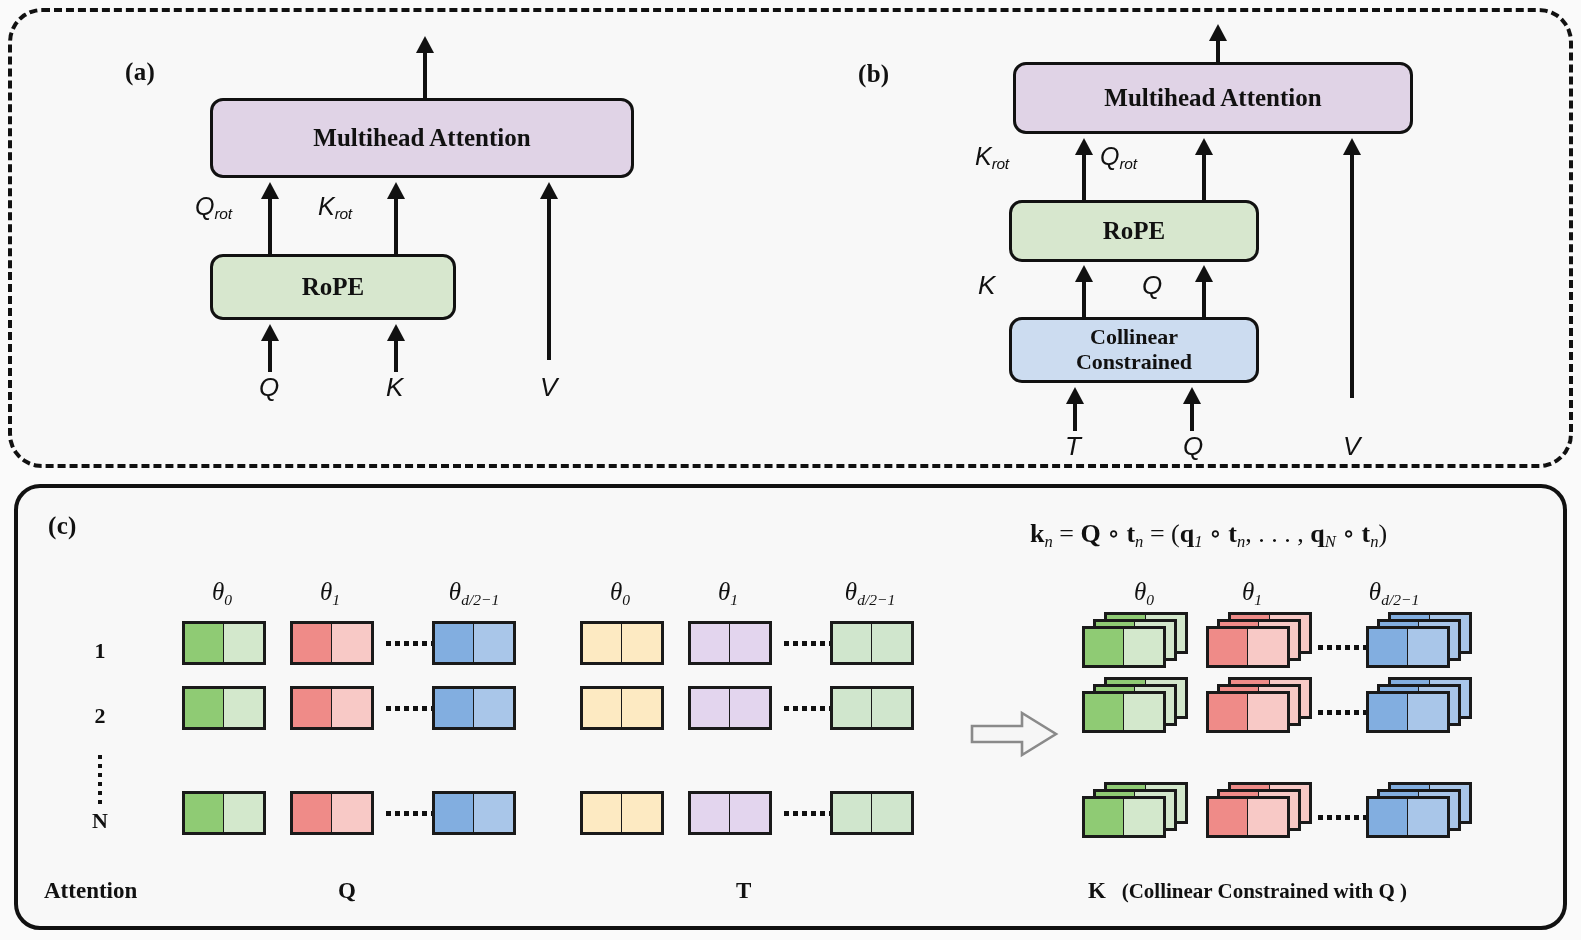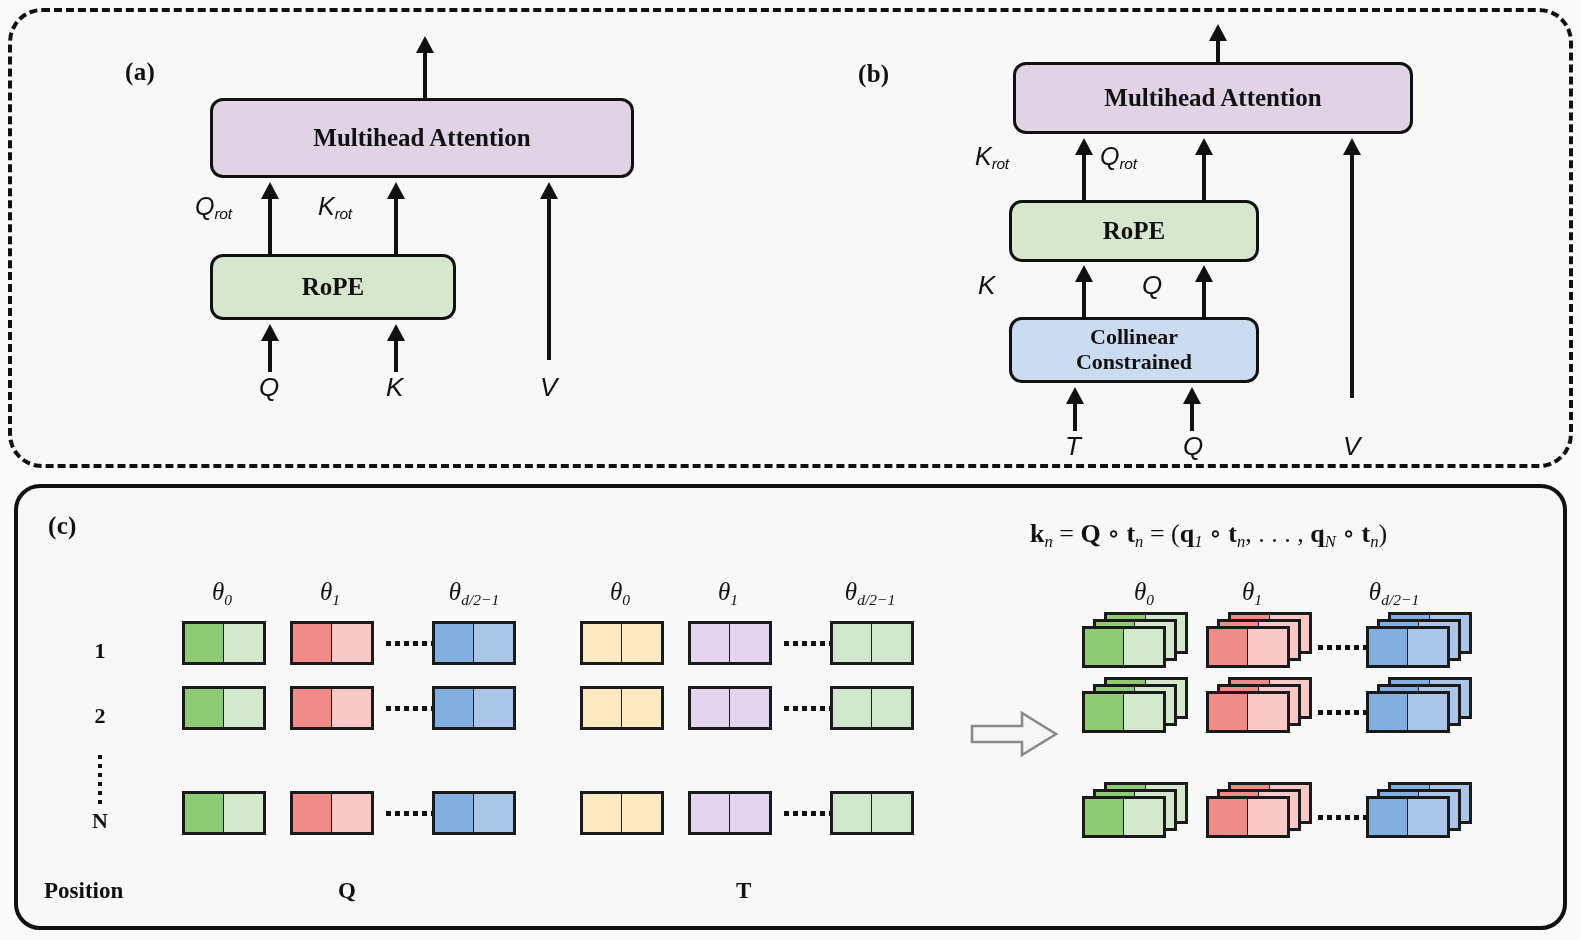--- a/index.html
+++ b/index.html
@@ -676,17 +676,21 @@
     <div class="layer" style="left:11px; top:7px;  width:84px; height:42px;">
         <span class="left" style="background:#82aee0;"></span>
         <span class="right" style="background:#a9c6e9;"></span>
       </div>
     <div class="layer" style="left:0;   top:14px; width:84px; height:42px;">
         <span class="left" style="background:#82aee0;"></span>
         <span class="right" style="background:#a9c6e9;"></span>
       </div>
   </div>
 
-  <div class="bot-lab" style="left:44px;  top:878px;">Position</div>
+  <div class="bot-lab" style="left:44px;  top:878px;">Attention</div>
   <div class="bot-lab" style="left:338px; top:878px;">Q</div>
   <div class="bot-lab" style="left:736px; top:878px;">T</div>
+  <div class="bot-lab" style="left:1088px; top:878px;">
+    <span>K</span>
+    <span class="paren" style="margin-left:10px;">(Collinear Constrained with Q )</span>
+  </div>
 
 </div>
 
 </body></html>

